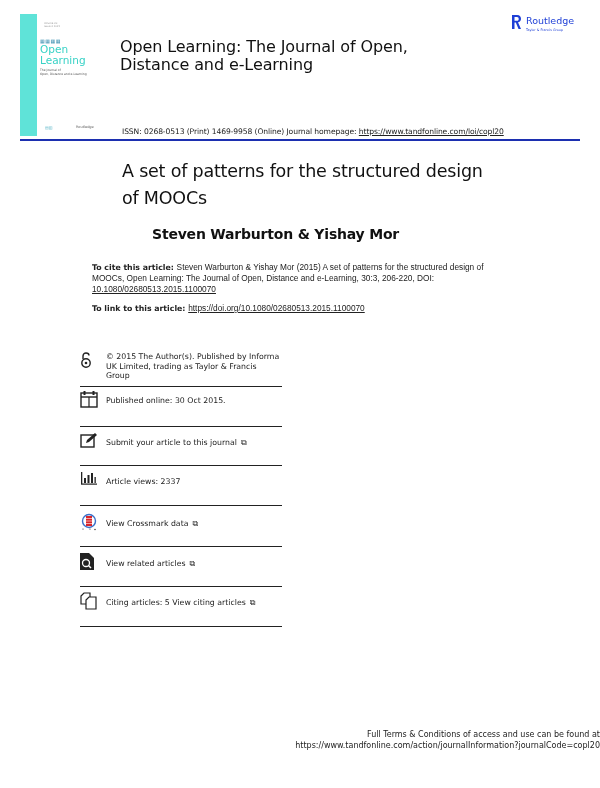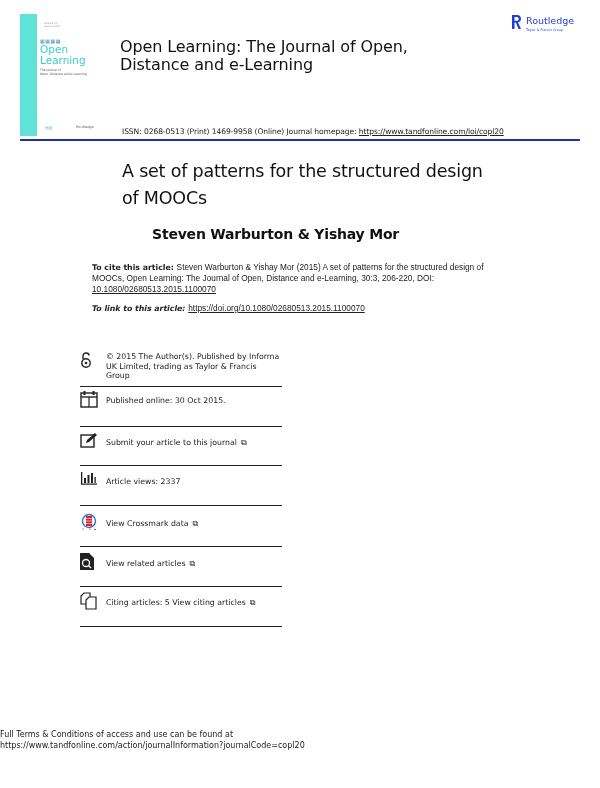--- a/index.html
+++ b/index.html
@@ -29,37 +29,37 @@
     .rule-blue { position: absolute; left: 20px; top: 139px; width: 560px; height: 2px; background: #1c2fb0; }
 
     .article-title { position: absolute; left: 122px; top: 158px; width: 380px; font-size: 17.5px; line-height: 27px; color: #111; font-family: "DejaVu Sans", sans-serif; letter-spacing: -0.2px; }
 
     .authors { position: absolute; left: 120px; top: 226px; font-size: 14px; font-weight: bold; color: #111; letter-spacing: -0.2px; margin-left: 32px; }
 
     .cite { position: absolute; left: 92px; top: 262px; width: 420px; font-size: 8.3px; line-height: 11px; color: #222; font-family: "Liberation Sans", sans-serif; }
     .cite .lbl { font-weight: bold; font-family: "DejaVu Sans", sans-serif; font-size: 7.8px; }
     .cite a, .link a { color: #222; text-decoration: underline; }
     .link { position: absolute; left: 92px; top: 303px; font-size: 8.3px; color: #222; font-family: "Liberation Sans", sans-serif; white-space: nowrap; }
-    .link .lbl { font-weight: bold; font-family: "DejaVu Sans", sans-serif; font-size: 7.8px; font-style: italic; }
+    .link .lbl { font-weight: bold; font-family: "DejaVu Sans", sans-serif; font-size: 7.8px; }
 
     .info { position: absolute; left: 80px; top: 344px; width: 202px; }
     .row { position: relative; display: flex; align-items: flex-start; border-bottom: 1.2px solid #222; }
     .row .ic { width: 26px; flex: 0 0 26px; display: flex; justify-content: flex-start; }
     .row .tx { font-size: 7.8px; line-height: 9.5px; color: #222; }
     .row .ext { display: inline-block; margin-left: 4px; font-size: 8px; }
     .r1 { height: 43px; padding-top: 8px; }
     .r2 { height: 40px; padding-top: 3px; }
     .r3 { height: 39px; padding-top: 5px; }
     .r4 { height: 40px; padding-top: 5px; }
     .r5 { height: 40px; padding-top: 6px; }
     .r6 { height: 41px; padding-top: 7px; }
     .r7 { height: 40px; padding-top: 5px; }
     .r2 .tx, .r3 .tx, .r4 .tx, .r5 .tx, .r6 .tx, .r7 .tx { padding-top: 6px; }
 
-    .footer { position: absolute; left: 0; top: 729px; width: 600px; text-align: left; font-size: 8px; line-height: 11px; color: #222; }
+    .footer { position: absolute; left: 0; top: 729px; width: 600px; text-align: right; font-size: 8px; line-height: 11px; color: #222; }
   </style>
 </head>
 <body>
 
 <div class="cover">
   <div class="stripe"></div>
   <div class="meta" style="width:20px;">Volume 30 Issue 3 2015</div>
   <div class="logos">▦▦▦▦</div>
   <div class="t1" style="width:60px;">Open Learning</div>
   <div class="t2">

